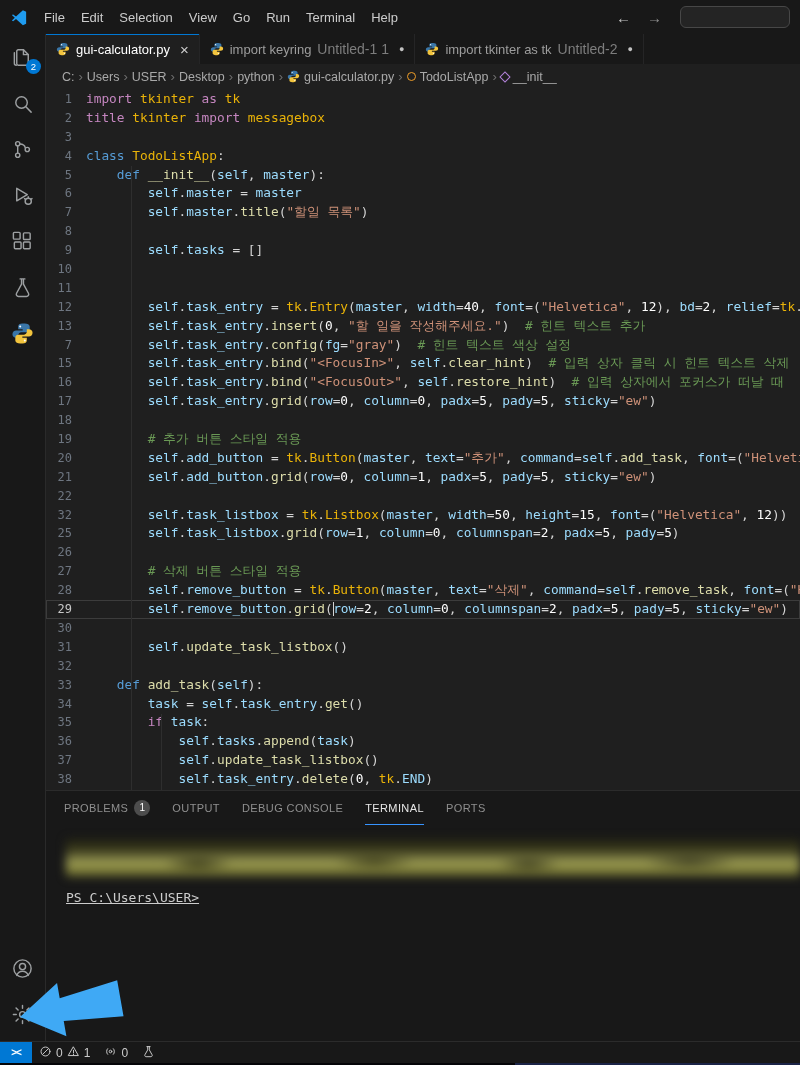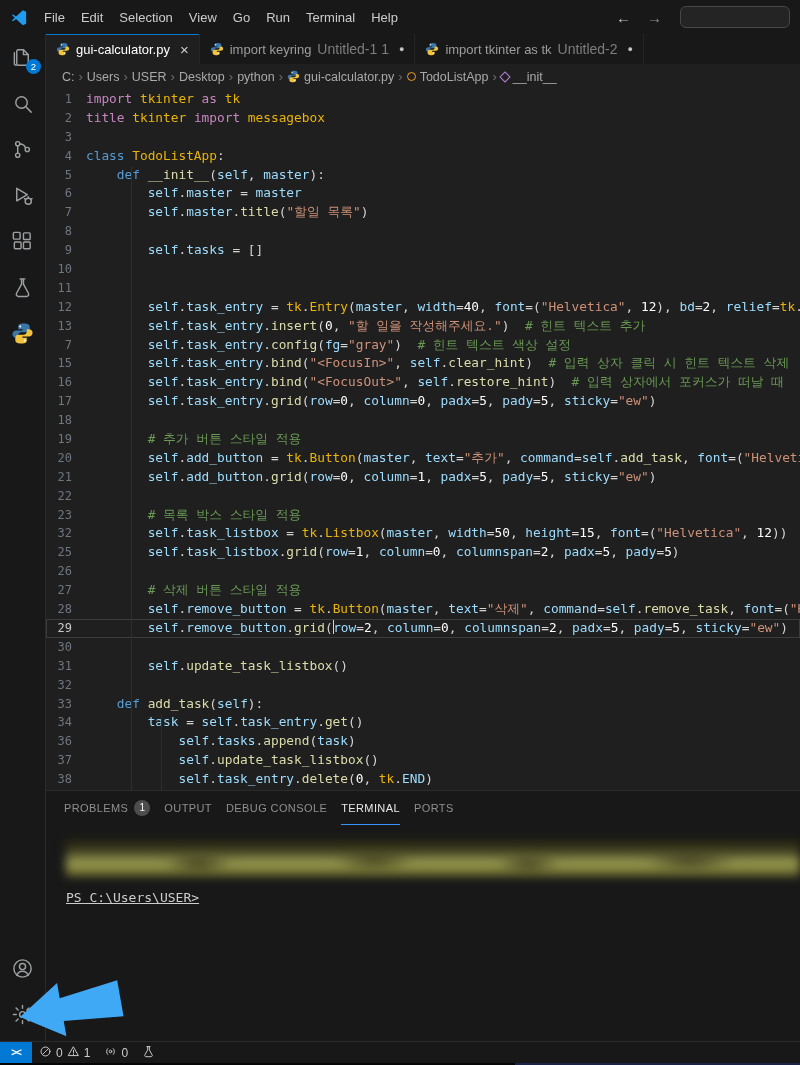--- a/index.html
+++ b/index.html
@@ -59,21 +59,21 @@
   .code-line.current { outline:1px solid #3c3c3c; outline-offset:-1px; }
   .code-line.current .ln { color:#c8c8c8; }
   .ln { flex:0 0 40px; text-align:right; padding-right:14px; color:#6e7681; font-size:12px; }
   .code { white-space:pre; }
   .tk-pk{color:#c586c0} .tk-kw{color:#569cd6} .tk-cl{color:#eab308} .tk-fn{color:#dcdcaa}
   .tk-sf{color:#9cdcfe} .tk-tx{color:#d4d4d4} .tk-st{color:#ce9178} .tk-nu{color:#ffffff} .tk-cm{color:#6a9955}
   .cursor { display:inline-block; width:1.5px; height:14px; background:#d4d4d4; vertical-align:middle; margin:0 -1px 2px 0; }
 
   
   .panel { height:251px; background:#181818; border-top:1px solid #2b2b2b; display:flex; flex-direction:column; }
-  .panel-tabs { height:34px; display:flex; align-items:flex-end; padding-left:18px; gap:14px; }
+  .panel-tabs { height:34px; display:flex; align-items:flex-end; padding-left:18px; gap:22px; }
   .ptab { font-size:11px; letter-spacing:.4px; color:#8f8f8f; height:100%; display:flex; align-items:center;
           gap:6px; border-bottom:1px solid transparent; }
   .ptab.active { color:#e7e7e7; border-bottom-color:#3794ff; }
   .ptab-badge { width:16px; height:16px; border-radius:50%; background:#4d4d4d; color:#fff; font-size:10px;
                 display:flex; align-items:center; justify-content:center; letter-spacing:0; }
   .terminal { flex:1; padding:14px 0 0 20px; font-family:"DejaVu Sans Mono", monospace; font-size:13px; color:#cccccc; }
   .redacted { height:38px; border-radius:2px; filter:blur(5px);
       background:
         radial-gradient(60px 12px at 18% 65%, #2e2e14 0%, rgba(0,0,0,0) 60%),
         radial-gradient(70px 13px at 42% 60%, #3b3b1a 0%, rgba(0,0,0,0) 60%),
@@ -364,24 +364,20 @@
             </div>
             <div class="code-line">
               <span class="ln">21</span>
               <span class="code"><span class="tk-tx">        </span><span class="tk-sf">self</span><span class="tk-tx">.</span><span class="tk-sf">add_button</span><span class="tk-tx">.</span><span class="tk-fn">grid</span><span class="tk-tx">(</span><span class="tk-sf">row</span><span class="tk-tx">=</span><span class="tk-nu">0</span><span class="tk-tx">, </span><span class="tk-sf">column</span><span class="tk-tx">=</span><span class="tk-nu">1</span><span class="tk-tx">, </span><span class="tk-sf">padx</span><span class="tk-tx">=</span><span class="tk-nu">5</span><span class="tk-tx">, </span><span class="tk-sf">pady</span><span class="tk-tx">=</span><span class="tk-nu">5</span><span class="tk-tx">, </span><span class="tk-sf">sticky</span><span class="tk-tx">=</span><span class="tk-st">"ew"</span><span class="tk-tx">)</span></span>
             </div>
             <div class="code-line">
               <span class="ln">22</span>
               <span class="code"></span>
             </div>
             <div class="code-line">
-              <span class="ln">23</span>
-              <span class="code"><span class="tk-tx">        </span><span class="tk-cm"># 목록 박스 스타일 적용</span></span>
-            </div>
-            <div class="code-line">
               <span class="ln">32</span>
               <span class="code"><span class="tk-tx">        </span><span class="tk-sf">self</span><span class="tk-tx">.</span><span class="tk-sf">task_listbox</span><span class="tk-tx"> = </span><span class="tk-cl">tk</span><span class="tk-tx">.</span><span class="tk-cl">Listbox</span><span class="tk-tx">(</span><span class="tk-sf">master</span><span class="tk-tx">, </span><span class="tk-sf">width</span><span class="tk-tx">=</span><span class="tk-nu">50</span><span class="tk-tx">, </span><span class="tk-sf">height</span><span class="tk-tx">=</span><span class="tk-nu">15</span><span class="tk-tx">, </span><span class="tk-sf">font</span><span class="tk-tx">=(</span><span class="tk-st">"Helvetica"</span><span class="tk-tx">, </span><span class="tk-nu">12</span><span class="tk-tx">))</span></span>
             </div>
             <div class="code-line">
               <span class="ln">25</span>
               <span class="code"><span class="tk-tx">        </span><span class="tk-sf">self</span><span class="tk-tx">.</span><span class="tk-sf">task_listbox</span><span class="tk-tx">.</span><span class="tk-fn">grid</span><span class="tk-tx">(</span><span class="tk-sf">row</span><span class="tk-tx">=</span><span class="tk-nu">1</span><span class="tk-tx">, </span><span class="tk-sf">column</span><span class="tk-tx">=</span><span class="tk-nu">0</span><span class="tk-tx">, </span><span class="tk-sf">columnspan</span><span class="tk-tx">=</span><span class="tk-nu">2</span><span class="tk-tx">, </span><span class="tk-sf">padx</span><span class="tk-tx">=</span><span class="tk-nu">5</span><span class="tk-tx">, </span><span class="tk-sf">pady</span><span class="tk-tx">=</span><span class="tk-nu">5</span><span class="tk-tx">)</span></span>
             </div>
             <div class="code-line">
               <span class="ln">26</span>
               <span class="code"></span>
@@ -410,20 +406,24 @@
               <span class="ln">32</span>
               <span class="code"></span>
             </div>
             <div class="code-line">
               <span class="ln">33</span>
               <span class="code"><span class="tk-tx">    </span><span class="tk-kw">def </span><span class="tk-fn">add_task</span><span class="tk-tx">(</span><span class="tk-sf">self</span><span class="tk-tx">):</span></span>
             </div>
             <div class="code-line">
               <span class="ln">34</span>
               <span class="code"><span class="tk-tx">        </span><span class="tk-sf">task</span><span class="tk-tx"> = </span><span class="tk-sf">self</span><span class="tk-tx">.</span><span class="tk-sf">task_entry</span><span class="tk-tx">.</span><span class="tk-fn">get</span><span class="tk-tx">()</span></span>
+            </div>
+            <div class="code-line">
+              <span class="ln">35</span>
+              <span class="code"><span class="tk-tx">        </span><span class="tk-pk">if </span><span class="tk-sf">task</span><span class="tk-tx">:</span></span>
             </div>
             <div class="code-line">
               <span class="ln">36</span>
               <span class="code"><span class="tk-tx">            </span><span class="tk-sf">self</span><span class="tk-tx">.</span><span class="tk-sf">tasks</span><span class="tk-tx">.</span><span class="tk-fn">append</span><span class="tk-tx">(</span><span class="tk-sf">task</span><span class="tk-tx">)</span></span>
             </div>
             <div class="code-line">
               <span class="ln">37</span>
               <span class="code"><span class="tk-tx">            </span><span class="tk-sf">self</span><span class="tk-tx">.</span><span class="tk-fn">update_task_listbox</span><span class="tk-tx">()</span></span>
             </div>
             <div class="code-line">

